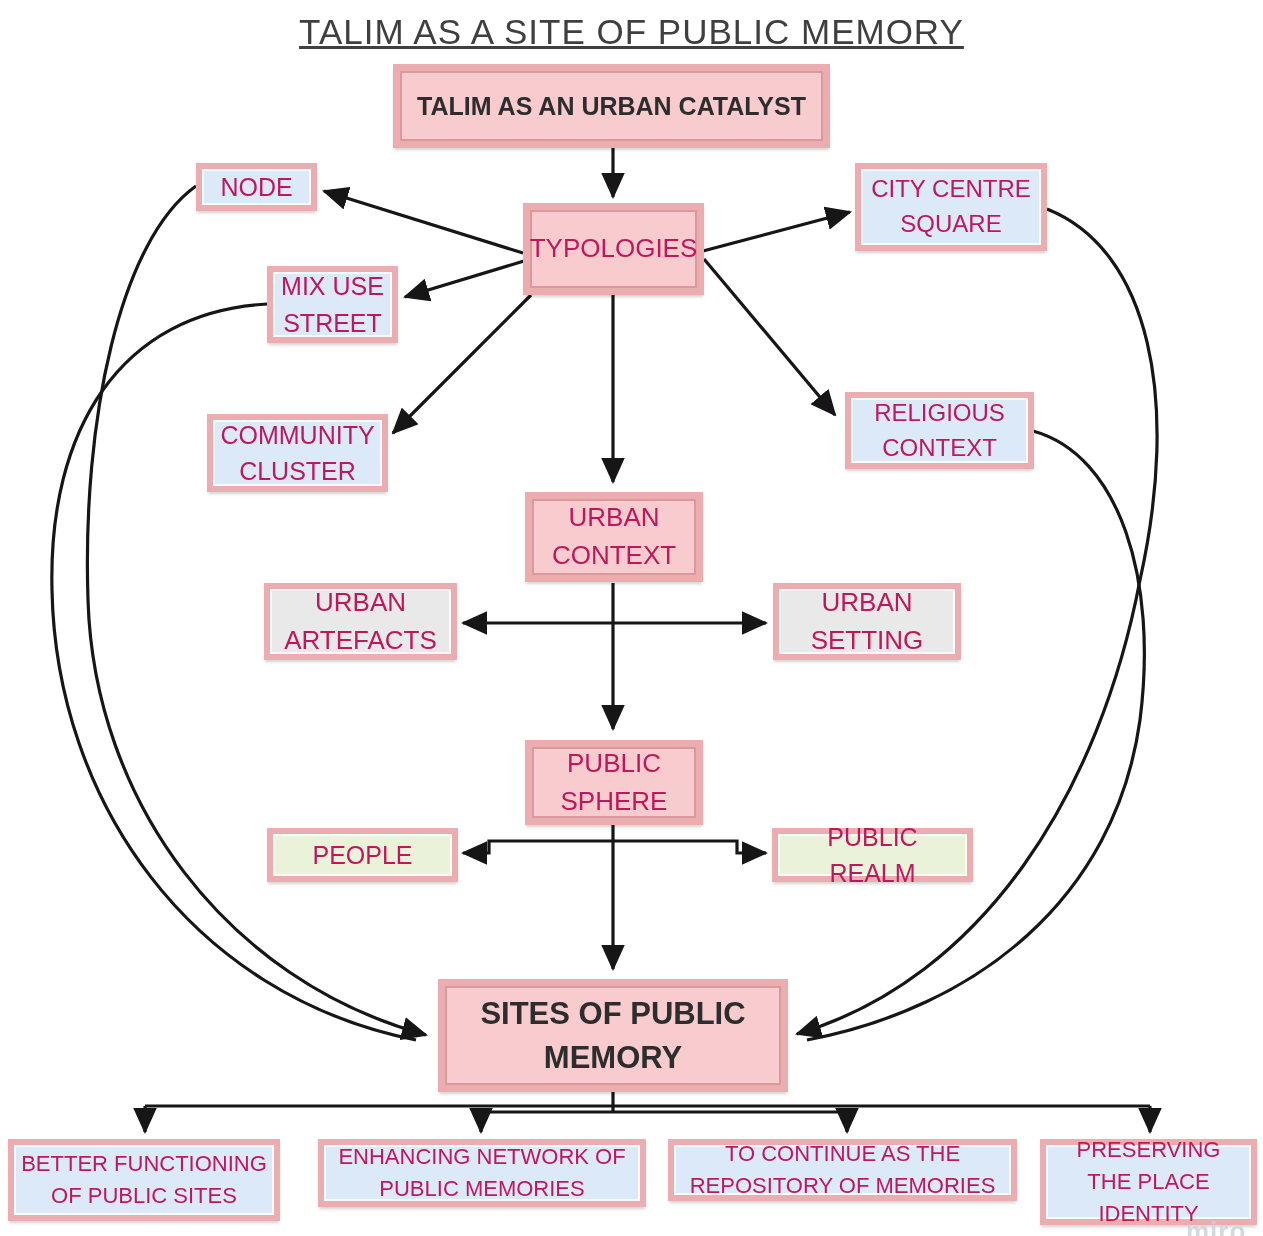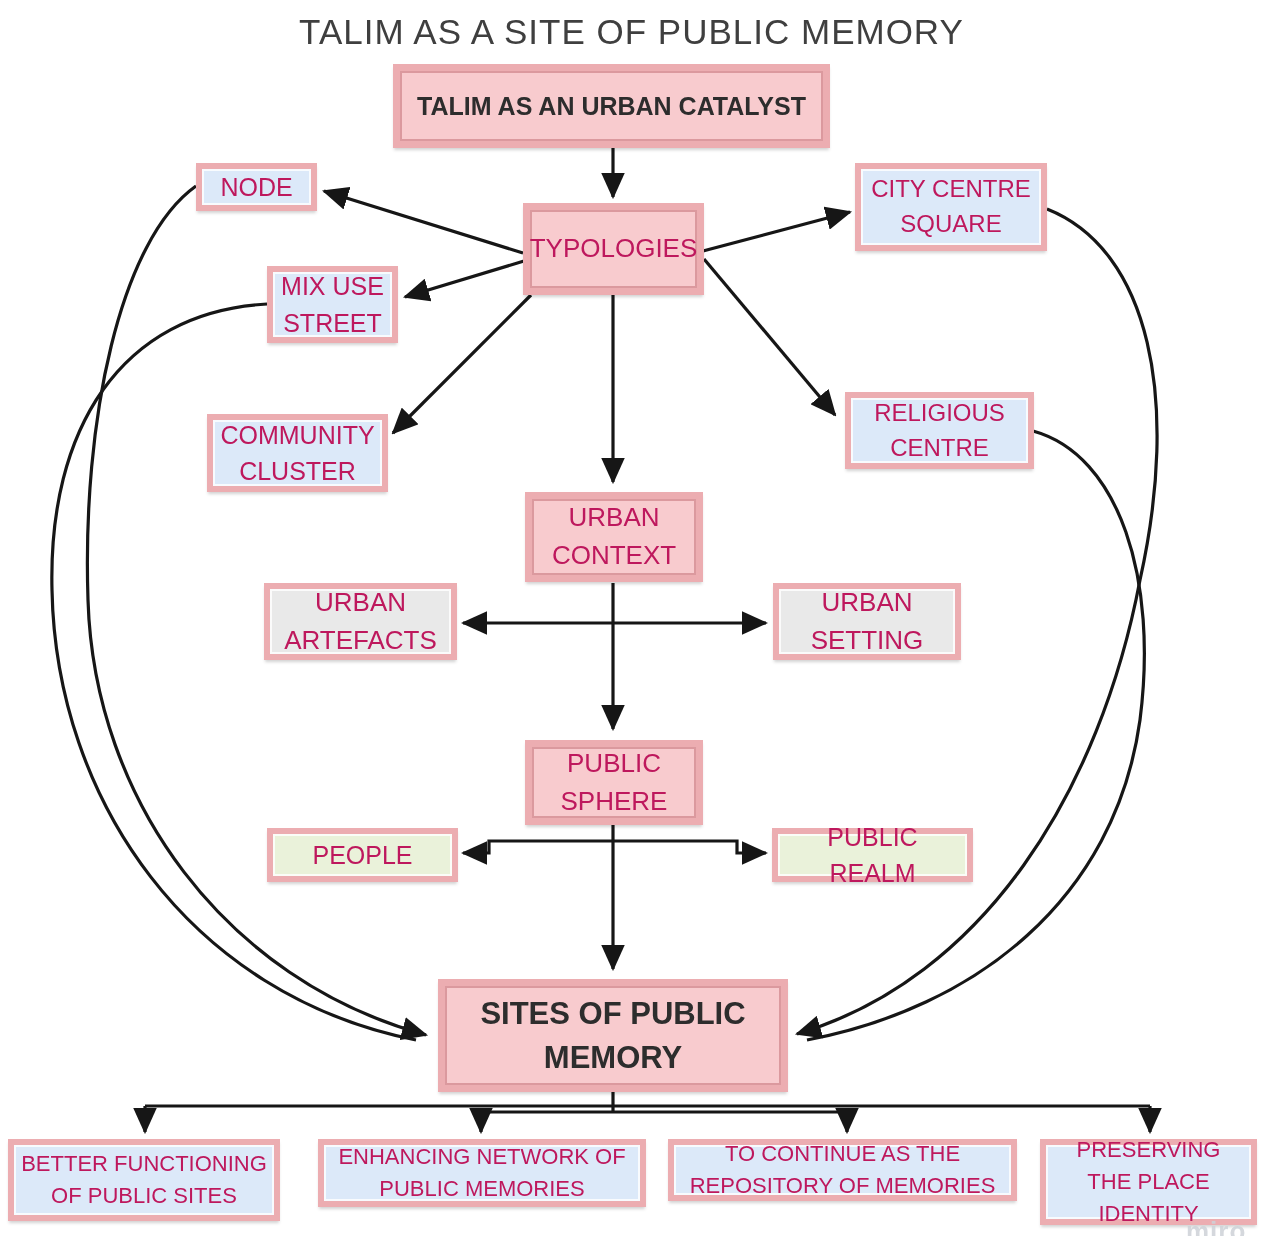--- a/index.html
+++ b/index.html
@@ -2,21 +2,21 @@
 <html style="--pink-fill: #f8cbce; --pink-border: #ecadb1; --pink-inner: #db999e; --blue-fill: #dce9f9; --gray-fill: #e9e9e9; --green-fill: #eaf2da; --line-color: #161616;"><head>
 <meta charset="utf-8">
 <style>
   html,body{margin:0;padding:0;background:#ffffff;}
   #canvas{
     position:relative;width:1263px;height:1236px;background:#fff;overflow:hidden;
     font-family:"Liberation Sans","DejaVu Sans",sans-serif;
   }
   #title{
     position:absolute;left:0;right:0;top:12px;text-align:center;
-    font-size:35px;color:#3f3f3f;letter-spacing:1px;font-weight:400;
+    font-size:35px;color:#3f3f3f;letter-spacing:1px;font-weight:400;text-decoration:underline;
   }
   svg.edges{position:absolute;left:0;top:0;pointer-events:none;}
   path.edge{stroke:var(--line-color,#161616);stroke-width:3.2;fill:none;}
   marker path{fill:var(--line-color,#161616);}
   .node{
     position:absolute;box-sizing:border-box;display:flex;align-items:center;justify-content:center;
     text-align:center;color:#be185d;line-height:1.45;z-index:2;
     box-shadow:0 3px 3px -1px rgba(0,0,0,.18), inset 0 0 0 2px rgba(255,255,255,.8);
   }
   .node span{display:block;padding:0 6px;}
@@ -97,21 +97,21 @@
 
   <div class="node blue" style="left:207px;top:414px;width:181px;height:78px;font-size:25px">
     <span>COMMUNITY CLUSTER</span>
     </div>
 
   <div class="node blue" style="left:855px;top:163px;width:192px;height:88px;font-size:24px">
     <span>CITY CENTRE SQUARE</span>
     </div>
 
   <div class="node blue" style="left:845px;top:392px;width:189px;height:77px;font-size:24px">
-    <span>RELIGIOUS CENTRE</span>
+    <span>RELIGIOUS CONTEXT</span>
     </div>
 
   <div class="node pink" style="left:525px;top:492px;width:178px;height:90px;font-size:26px">
     <span>URBAN CONTEXT</span>
     </div>
 
   <div class="node gray" style="left:264px;top:583px;width:193px;height:77px;font-size:26px">
     <span>URBAN ARTEFACTS</span>
     </div>
 

